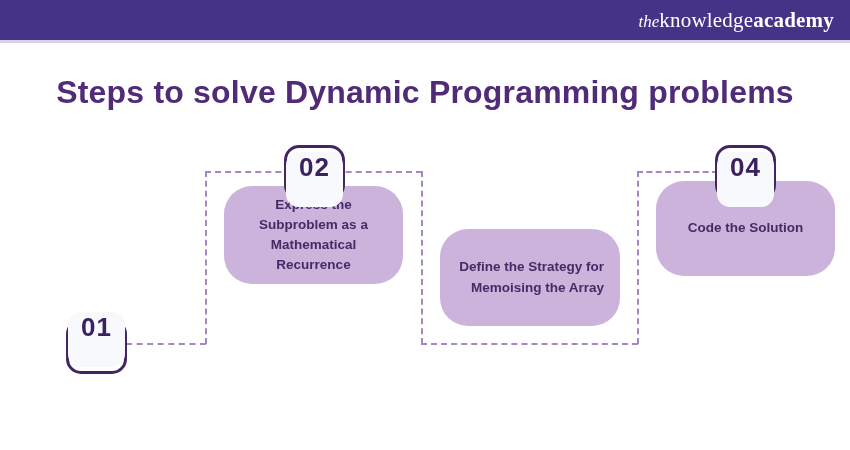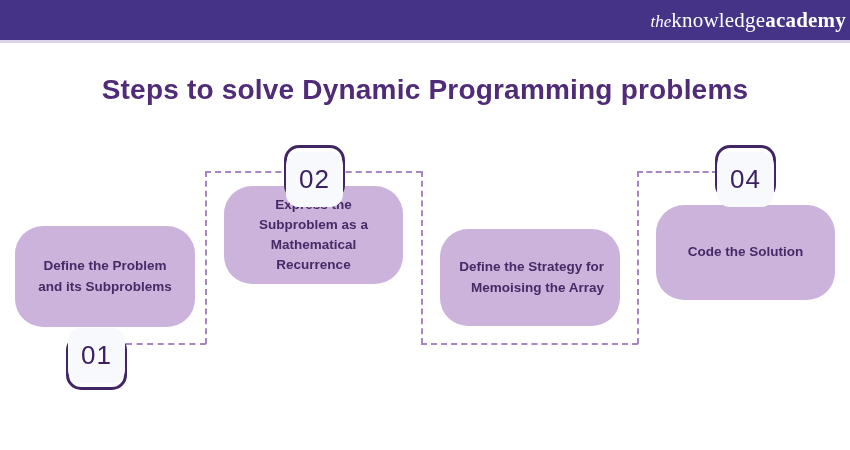--- a/index.html
+++ b/index.html
@@ -14,30 +14,30 @@
     --dash-color:#a686c5;
     --page-bg:#ffffff;
   }
   *{margin:0;padding:0;box-sizing:border-box;}
   html,body{width:850px;height:450px;overflow:hidden;background:var(--page-bg);
     font-family:"Liberation Sans", sans-serif;}
   .stage{position:relative;width:850px;height:450px;}
 
   
   .header{position:absolute;left:0;top:0;width:850px;height:40px;background:var(--header-bg);
-    display:flex;align-items:center;justify-content:flex-end;padding-right:4px;}
+    display:flex;align-items:center;justify-content:flex-end;padding-right:16px;}
   .header-strip{position:absolute;left:0;top:40px;width:850px;height:3px;background:var(--header-strip);}
   .logo{color:#ffffff;font-family:"Liberation Serif", serif;white-space:nowrap;}
   .logo .the{font-style:italic;font-size:17px;}
   .logo .knowledge{font-size:21px;letter-spacing:.2px;}
   .logo .academy{font-size:21px;font-weight:bold;letter-spacing:.2px;}
 
   
   .title{position:absolute;left:0;top:74px;width:850px;text-align:center;
-    font-size:28px;font-weight:800;color:var(--title-color);letter-spacing:.2px;}
+    font-size:32px;font-weight:800;color:var(--title-color);letter-spacing:.2px;}
 
   
   .seg{position:absolute;z-index:1;}
   .seg.h{border-top:2px dashed var(--dash-color);height:0;}
   .seg.v{border-left:2px dashed var(--dash-color);width:0;}
   .s1{left:126px;top:343px;width:80px;}
   .s2{left:205px;top:171px;height:173px;}
   .s3{left:205px;top:171px;width:217px;}
   .s4{left:421px;top:171px;height:173px;}
   .s5{left:421px;top:343px;width:217px;}
@@ -45,32 +45,32 @@
   .s7{left:637px;top:171px;width:81px;}
 
   
   .card{position:absolute;z-index:2;background:var(--card-bg);border-radius:28px;
     display:flex;align-items:center;justify-content:center;text-align:center;
     color:var(--card-text);font-size:13.5px;font-weight:600;line-height:1.5;
     padding:10px 16px;}
   .c1{left:15px;top:226px;width:180px;height:101px;}
   .c2{left:224px;top:186px;width:179px;height:98px;}
   .c3{left:440px;top:229px;width:180px;height:97px;text-align:right;}
-  .c4{left:656px;top:205px;width:179px;height:95px;}
+  .c4{left:656px;top:181px;width:179px;height:95px;}
 
   
   .badge{position:absolute;z-index:3;width:57px;height:55px;}
   .badge-outline{position:absolute;left:-2px;right:-2px;border:3px solid var(--badge-outline);
     border-radius:15px;}
   .badge-bottom .badge-outline{top:7px;bottom:-7px;}
   .badge-top .badge-outline{top:-7px;bottom:7px;}
   .badge-face{position:absolute;inset:0;background:var(--badge-face);border-radius:13px;
-    display:flex;align-items:center;justify-content:center;
-    font-size:26px;font-weight:normal;color:var(--badge-number);letter-spacing:1px;}
-  .b1{left:68px;top:328px;padding-left:43px;}
+    display:flex;justify-content:center;
+    font-size:26px;font-weight:bold;color:var(--badge-number);letter-spacing:1px;}
+  .b1{left:68px;top:312px;padding-left:43px;}
   .b2{left:286px;top:152px;}
   .b3{left:502px;top:311px;}
   .b4{left:717px;top:152px;padding-left:14px;}
 </style>
 </head>
 <body>
 
 <div class="stage">
 
   <div class="header">
@@ -83,23 +83,20 @@
   <h1 class="title">Steps to solve Dynamic Programming problems</h1>
 
   <div class="seg h s1"></div>
   <div class="seg v s2"></div>
   <div class="seg h s3"></div>
   <div class="seg v s4"></div>
   <div class="seg h s5"></div>
   <div class="seg v s6"></div>
   <div class="seg h s7"></div>
 
-  <div class="card c1">
-    <span>Define the Problem and its Subproblems</span>
-  </div>
   <div class="card c2">
     <span>Express the Subproblem as a Mathematical Recurrence</span>
   </div>
   <div class="card c3">
     <span>Define the Strategy for Memoising the Array</span>
   </div>
   <div class="card c4">
     <span>Code the Solution</span>
   </div>
 

